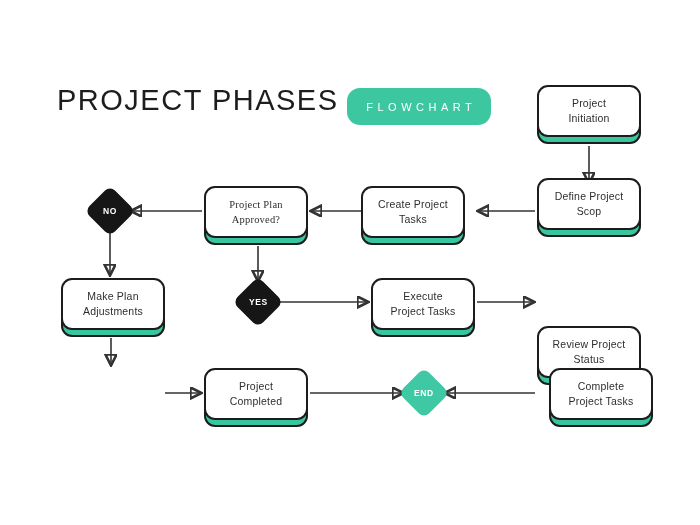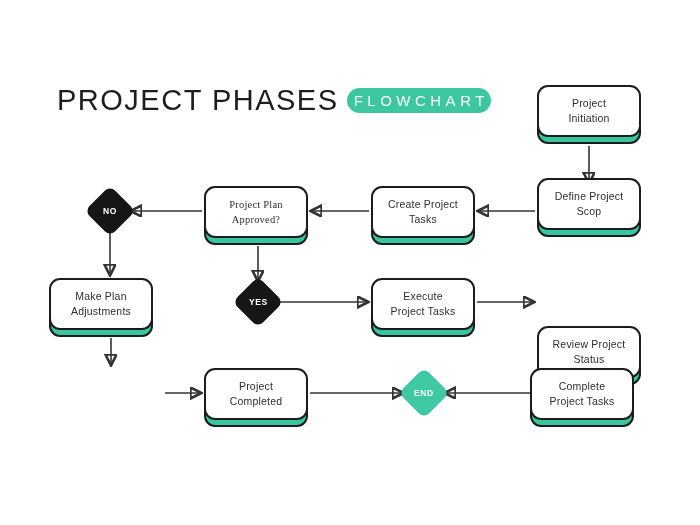--- a/index.html
+++ b/index.html
@@ -9,24 +9,24 @@
   }
   .canvas{position:absolute;inset:0;width:700px;height:525px;}
 
   
   .title{
     position:absolute;left:57px;top:84px;
     font-size:29px;font-weight:500;color:#1d1d1d;letter-spacing:1.5px;
     white-space:nowrap;
   }
   .badge{
-    position:absolute;left:347px;top:88px;width:144px;height:25px;
+    position:absolute;left:347px;top:88px;width:144px;height:37px;
     background:#3cc7a1;border-radius:13px;
     display:flex;align-items:center;justify-content:center;
-    color:#ffffff;font-size:15px;font-weight:500;letter-spacing:4.5px;text-indent:4.5px;
+    color:#ffffff;font-size:11px;font-weight:500;letter-spacing:4.5px;text-indent:4.5px;
   }
 
   
   svg.connectors{position:absolute;left:0;top:0;z-index:1;}
   svg.connectors path{stroke:#333333;stroke-width:1.6;fill:none;}
 
   
   .node{position:absolute;width:104px;height:39px;z-index:2;}
   .node .lip{
     position:absolute;left:0;top:7px;width:100px;height:48px;
@@ -47,28 +47,28 @@
   }
   .diamond.dark{background:#161616;}
   .diamond.teal{background:#3fc8a4;}
   .diamond .dlabel{
     transform:rotate(-45deg);color:#ffffff;font-size:8.5px;font-weight:bold;letter-spacing:.6px;
   }
 
   
   #n-init{left:537px;top:85px;}
   #n-scope{left:537px;top:178px;}
-  #n-create{left:371px;top:186px;}
+  #n-create{left:361px;top:186px;}
   #n-approved{left:204px;top:186px;font-family:Liberation Serif, serif;}
-  #n-adjust{left:49px;top:278px;}
+  #n-adjust{left:61px;top:278px;}
   #n-execute{left:371px;top:278px;border-radius:19px;}
   #n-review{left:537px;top:278px;margin-top:48px;}
   #n-monitor{left:59px;top:368px;}
   #n-completed{left:204px;top:368px;}
-  #n-complete{left:530px;top:368px;}
+  #n-complete{left:549px;top:368px;}
   #d-no{left:92px;top:193px;}
   #d-yes{left:240px;top:284px;}
   #d-end{left:406px;top:375px;}
 </style>
 </head>
 <body>
 
 <div class="canvas">
 
   <div class="title">PROJECT PHASES</div>

